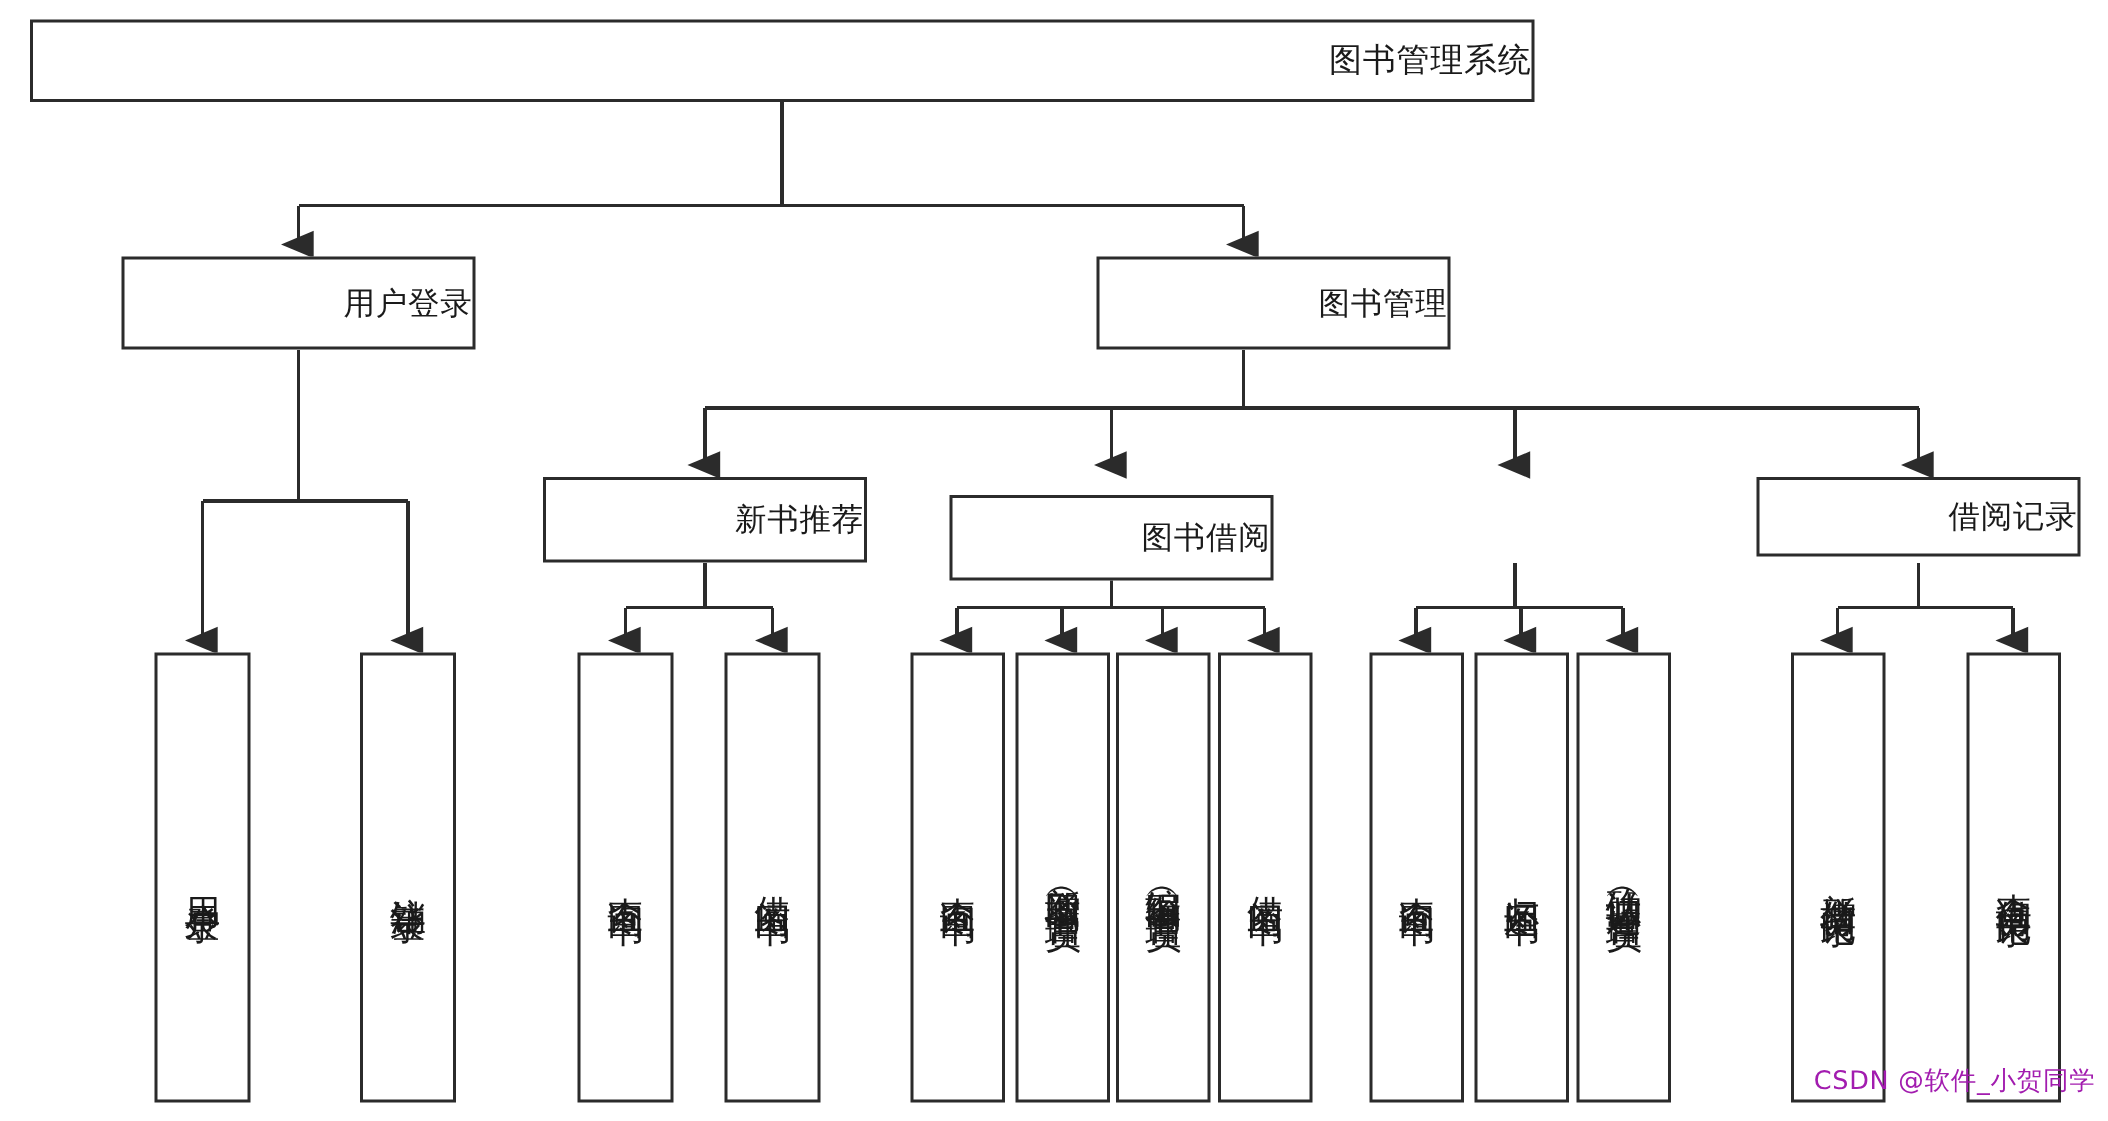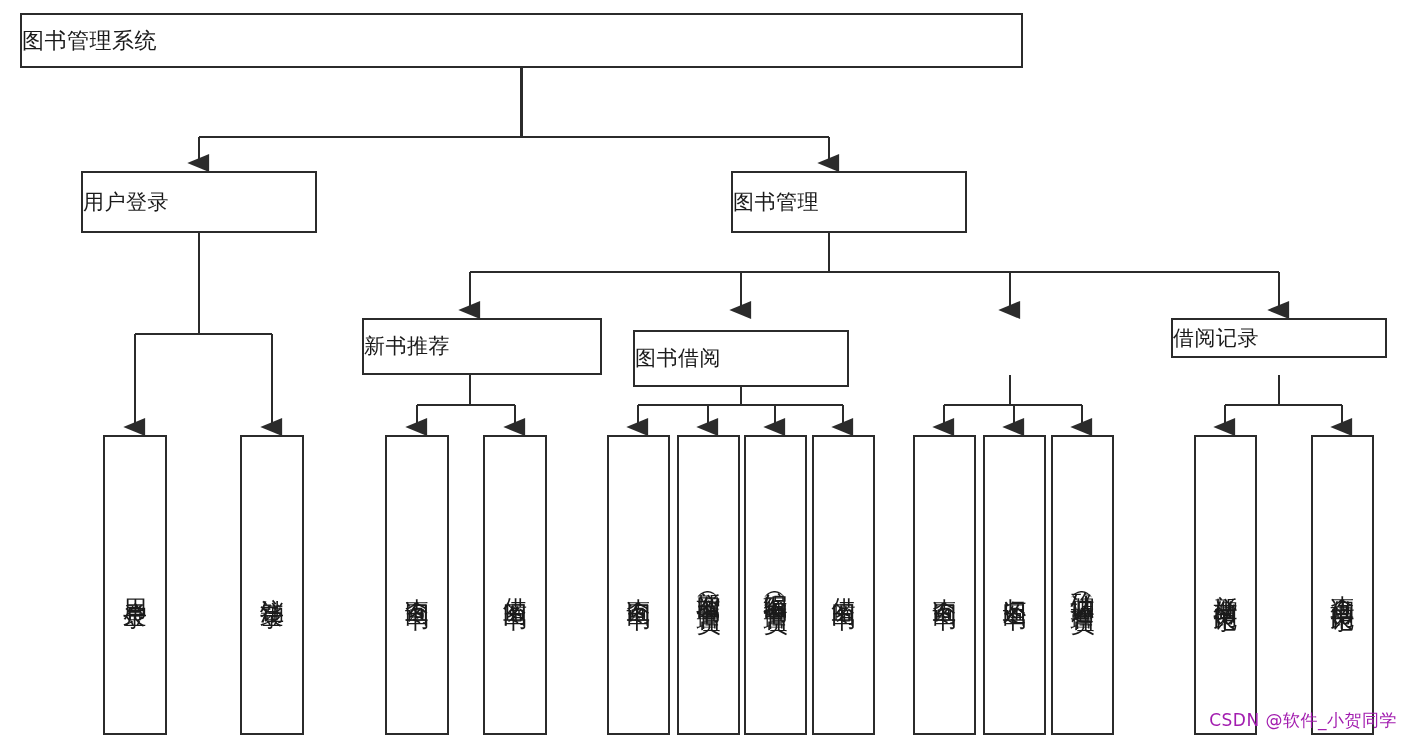--- a/index.html
+++ b/index.html
@@ -26,21 +26,21 @@
     height: 747px;
     pointer-events: none;
   }
   .node {
     position: absolute;
     box-sizing: border-box;
     background: #ffffff;
     border: 2px solid #2b2b2b;
     display: flex;
     align-items: center;
-    justify-content: flex-start;
+    justify-content: flex-end;
     z-index: 2;
   }
   .node-label {
     color: #1a1a1a;
     line-height: 1.18;
     letter-spacing: 0.5px;
     white-space: nowrap;
     text-align: center;
   }
   
@@ -139,27 +139,27 @@
     <span class="node-label">图书管理系统</span>
   </div>
 
   <div class="node horizontal" style="left:81px; top:171px; width:236px; height:62px;">
     <span class="node-label">用户登录</span>
   </div>
   <div class="node horizontal" style="left:711px; top:171px; width:236px; height:62px;margin-left:20px;">
     <span class="node-label">图书管理</span>
   </div>
 
-  <div class="node horizontal" style="left:362px; top:318px; width:240px; height:57px;">
+  <div class="node horizontal" style="left:362px; top:318px; width:216px; height:57px;">
     <span class="node-label">新书推荐</span>
   </div>
   <div class="node horizontal" style="left:633px; top:318px; width:216px; height:57px;margin-top:12px;">
     <span class="node-label">图书借阅</span>
   </div>
-  <div class="node horizontal" style="left:1171px; top:318px; width:216px; height:40px;">
+  <div class="node horizontal" style="left:1171px; top:318px; width:216px; height:53px;">
     <span class="node-label">借阅记录</span>
   </div>
 
   <div class="node vertical" style="left:103px; top:435px; width:64px; height:300px;">
     <span class="node-label">用户登录</span>
   </div>
   <div class="node vertical" style="left:240px; top:435px; width:64px; height:300px;">
     <span class="node-label">注销登录</span>
   </div>
 

